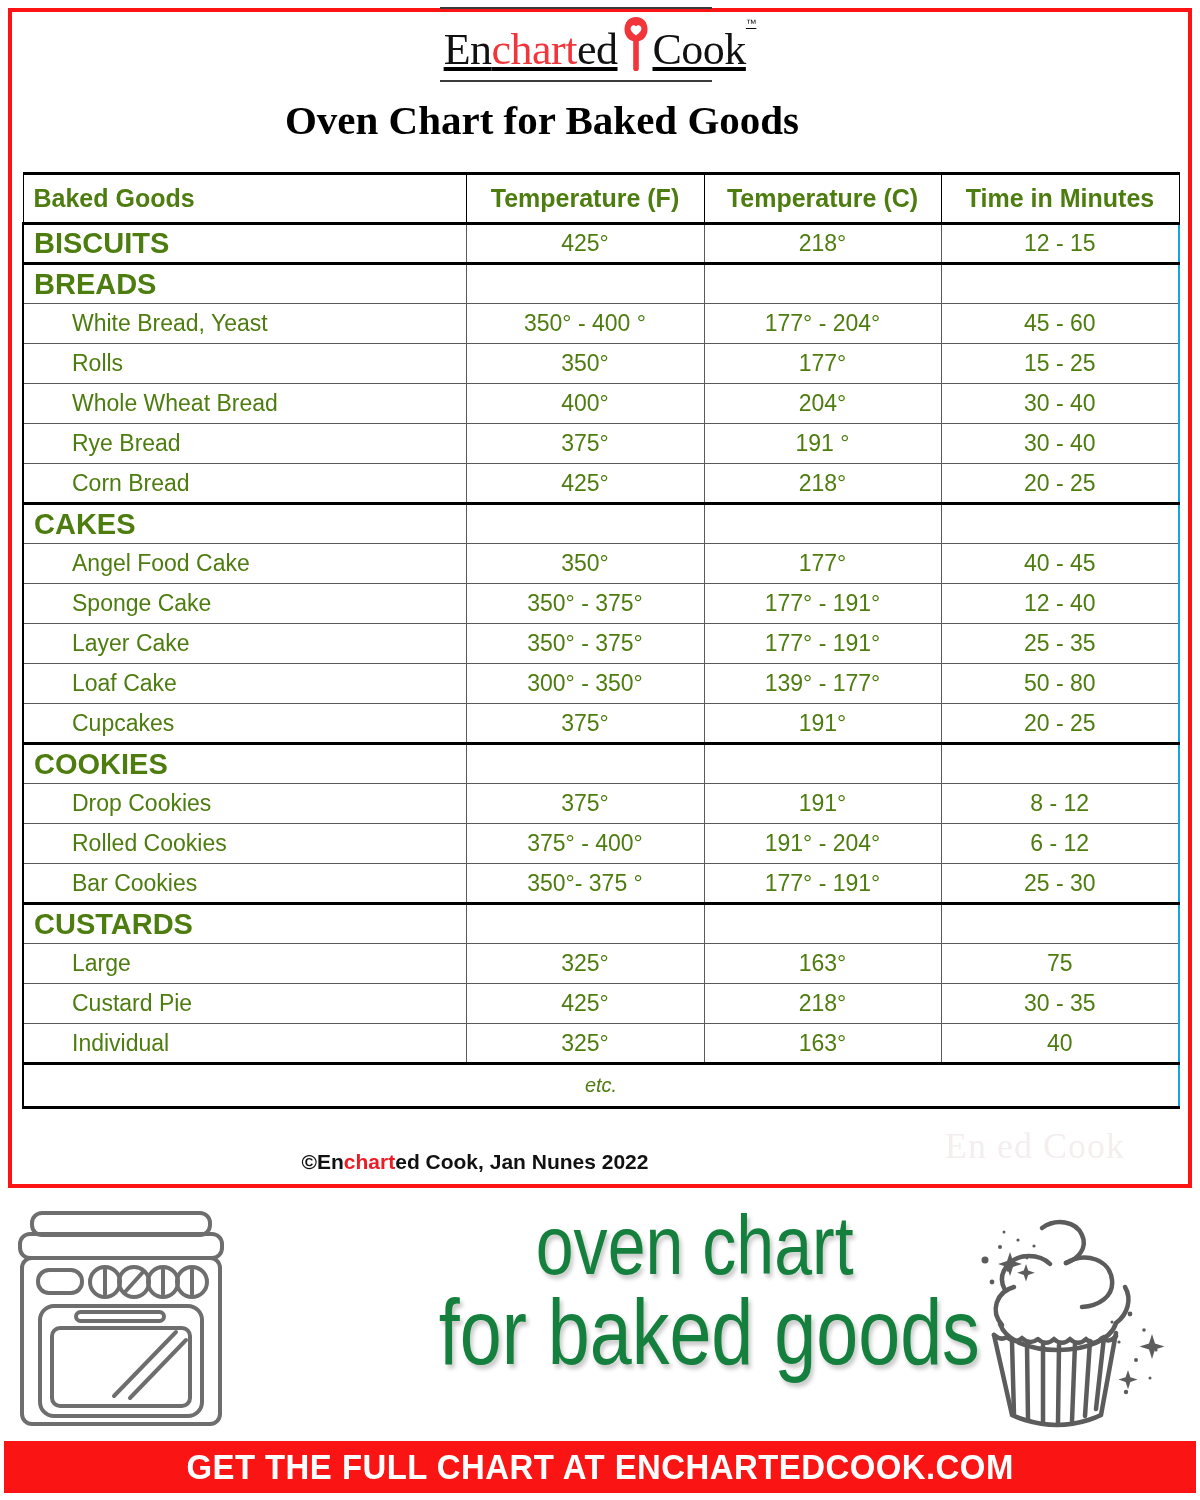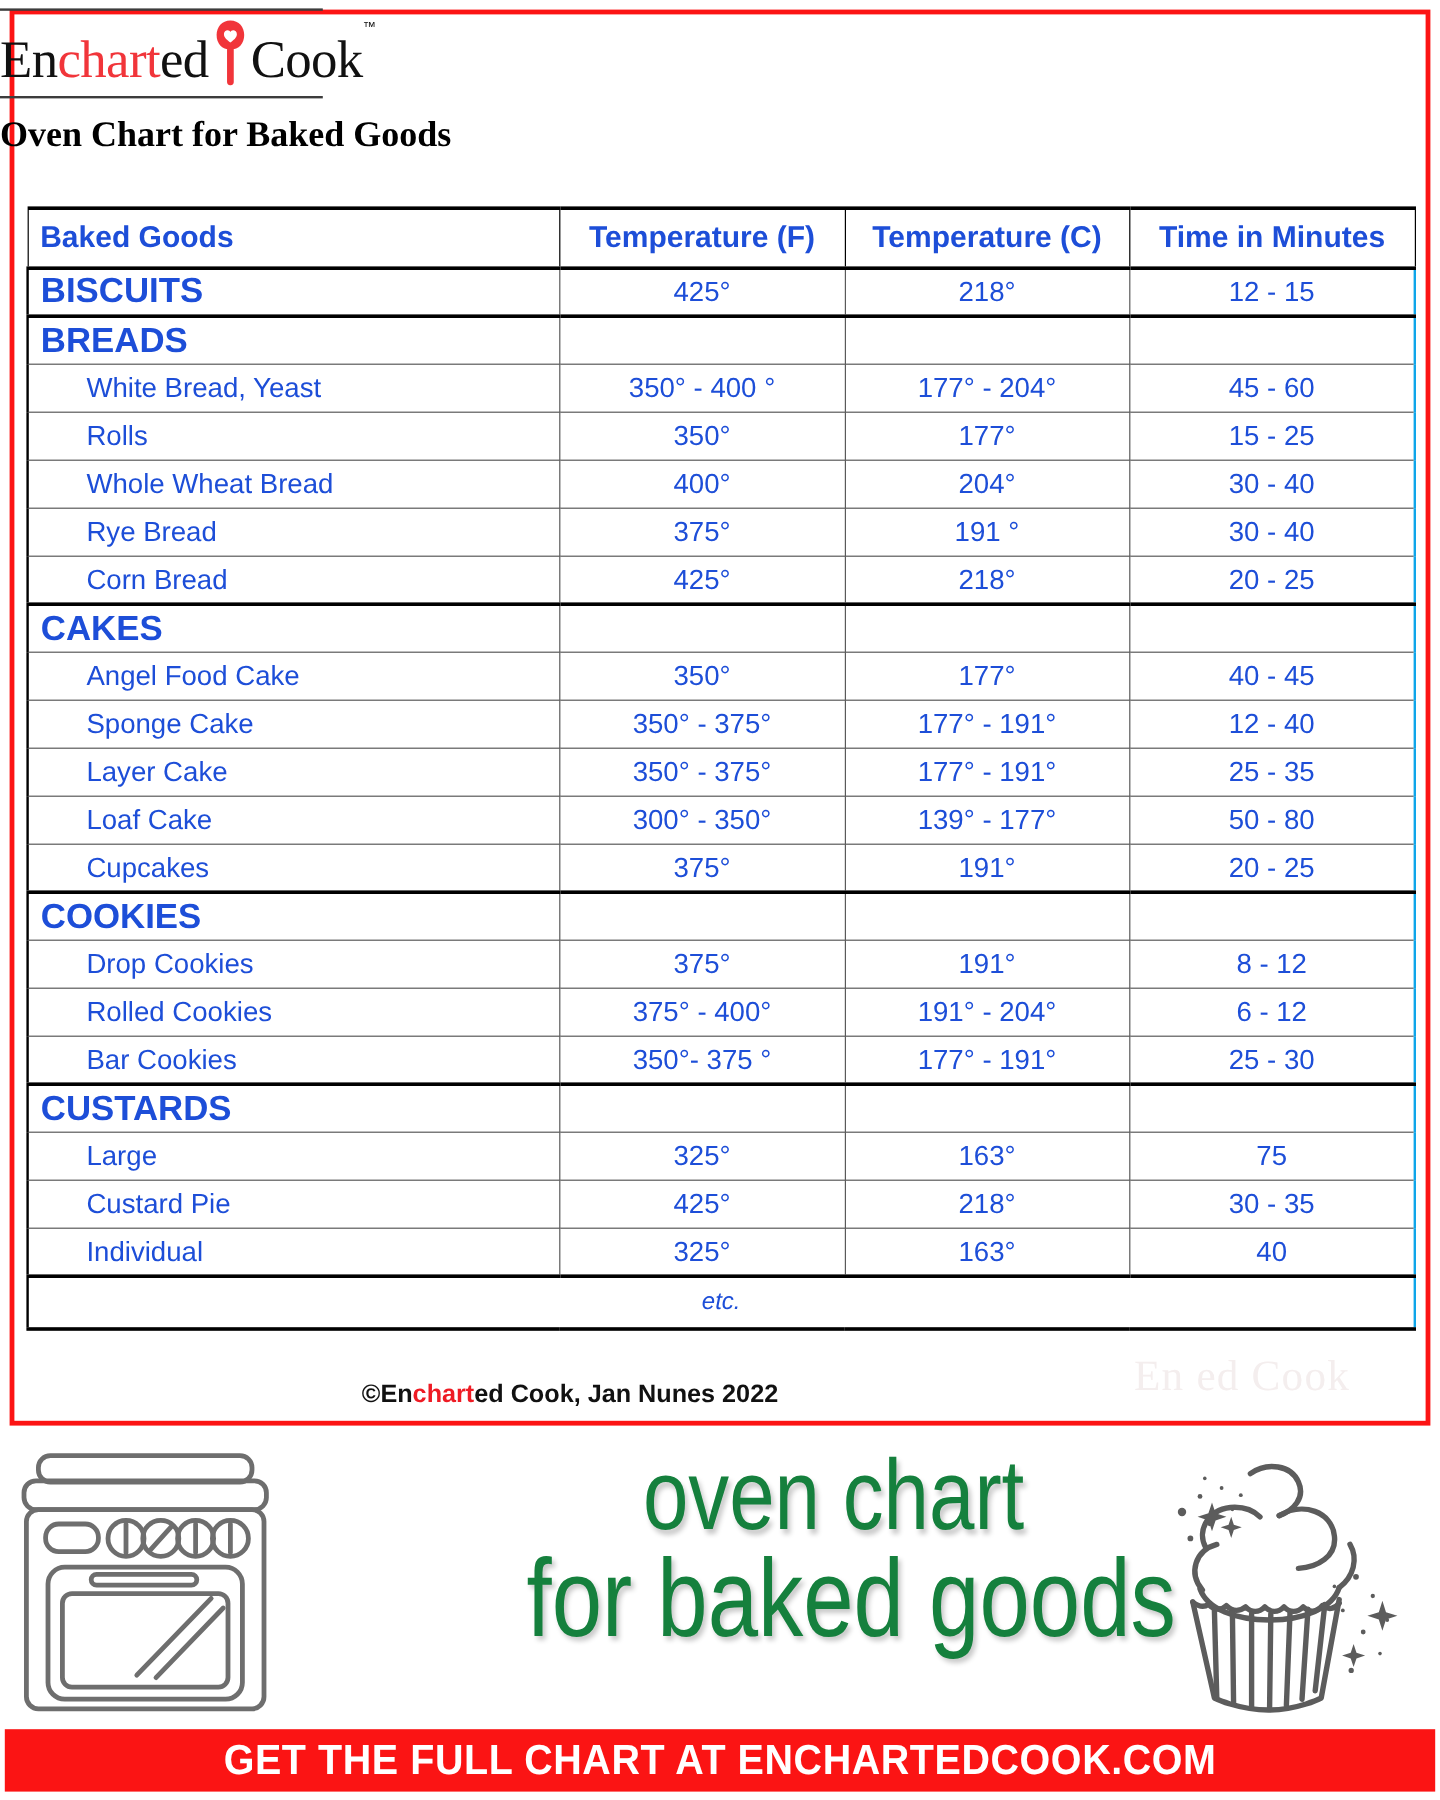--- a/index.html
+++ b/index.html
@@ -16,21 +16,21 @@
     position:absolute;
     left:8px; top:8px;
     width:1184px; height:1180px;
     border:4px solid #fc1414;
     pointer-events:none;
   }
 
   
   #logo-wrap{
     position:absolute; left:0; top:16px; width:1200px;
-    display:flex; justify-content:flex-start; align-items:center;
+    display:flex; justify-content:center; align-items:center;text-decoration:underline;
   }
   #logo{
     position:relative;
     display:flex; align-items:flex-end;
     font-family:"Liberation Serif", serif;
     font-size:44px;
     line-height:1;
     letter-spacing:-0.5px;
   }
   #logo .rule-top,#logo .rule-bot{
@@ -48,37 +48,37 @@
     align-self:flex-end;
   }
   #logo .tm{
     font-size:11px; align-self:flex-start; margin-top:2px; color:#111;
     font-family:"Liberation Sans", sans-serif;
   }
 
   
   #page-title{
     position:absolute; left:0; top:96px; width:1084px;
-    text-align:left;
+    text-align:center;
     font-family:"Liberation Serif", serif;
     font-weight:bold;
-    font-size:30px;
+    font-size:41px;
     letter-spacing:0px;
     color:#000;
   }
 
   
   #chart-table{
     position:absolute;
     left:22px; top:172px;
     width:1156px;
     border-collapse:collapse;
     table-layout:fixed;
     font-size:23px;
-    color:#1d4ed8;
+    color:#4d7c0f;
   }
   #chart-table col.c-name { width:443px; }
   #chart-table col.c-f    { width:238px; }
   #chart-table col.c-c    { width:237px; }
   #chart-table col.c-t    { width:238px; }
 
   #chart-table td, #chart-table th{
     border:1px solid #5a5a5a;
     padding:0 6px;
     height:40px;

